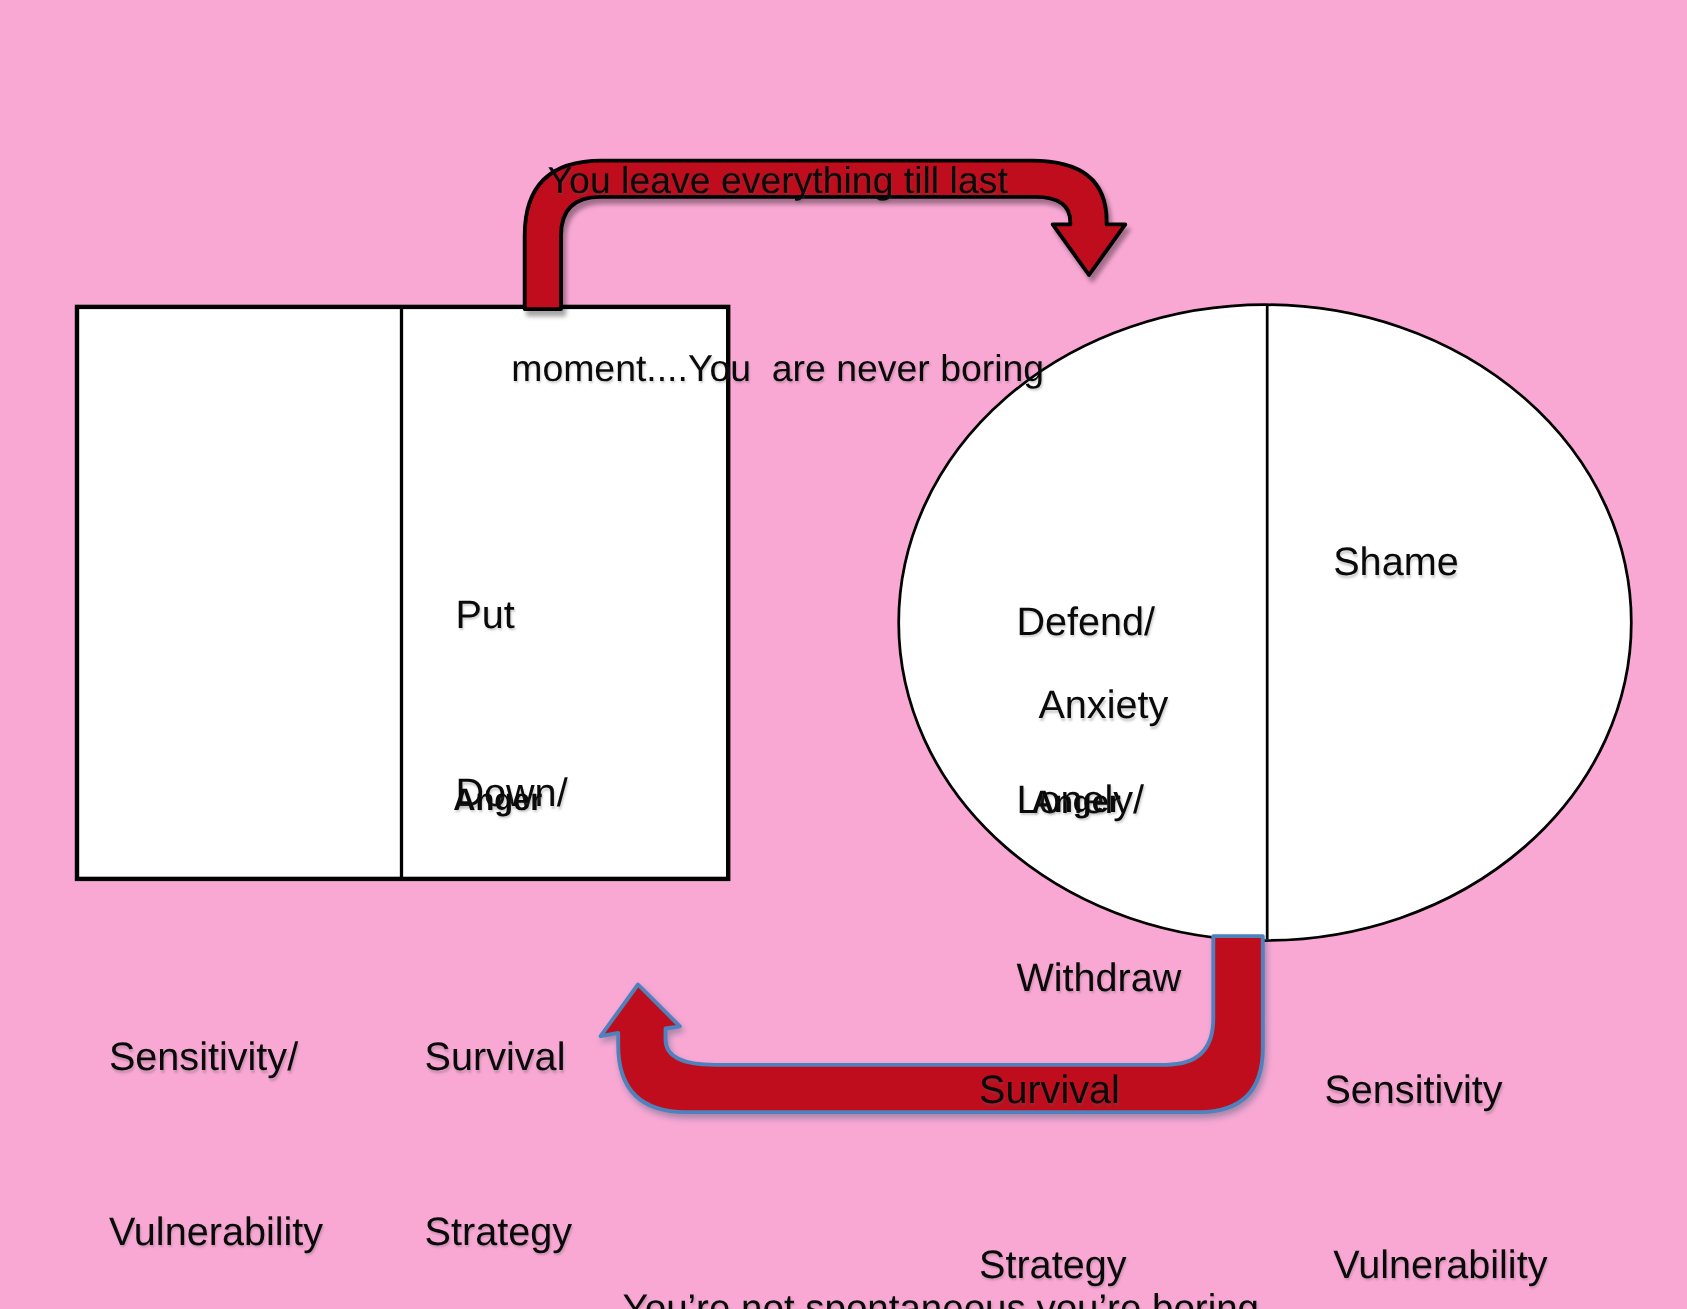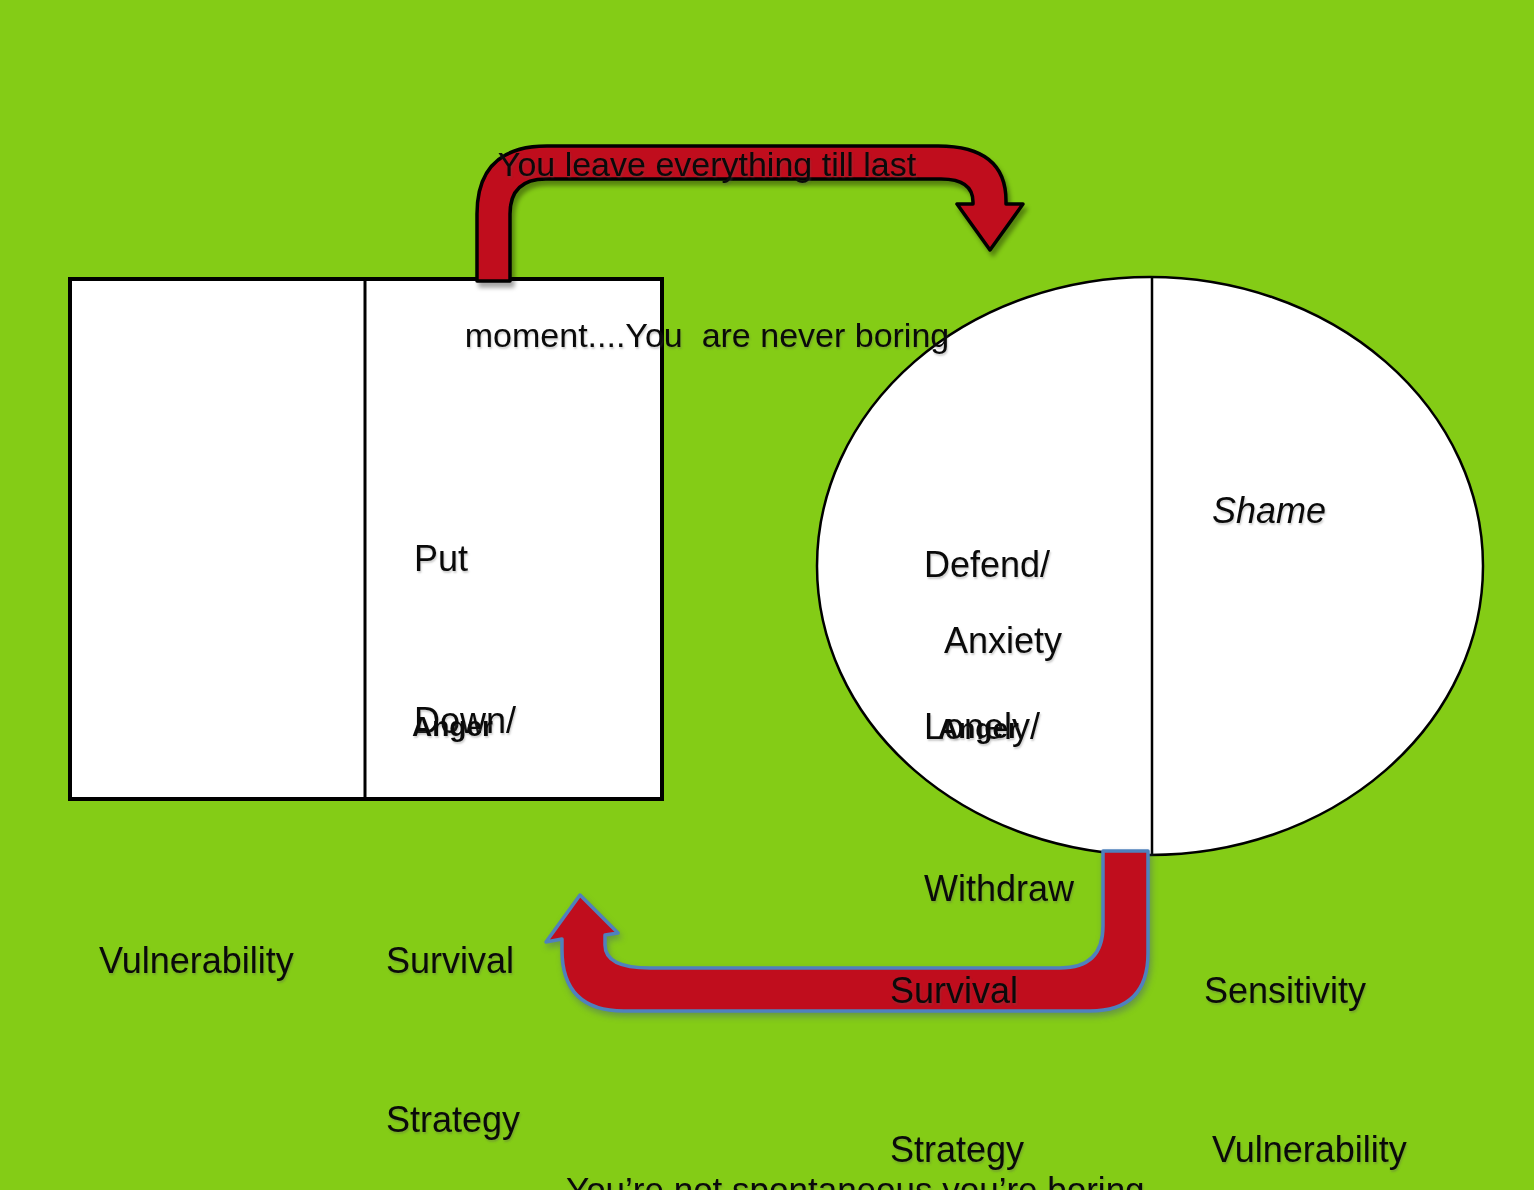--- a/index.html
+++ b/index.html
@@ -1,20 +1,20 @@
 <!DOCTYPE html>
 <html><head>
 <meta charset="utf-8">
 <style>
   html, body { margin: 0; padding: 0; background: #ffffff; }
   .page {
     position: relative;
     width: 1534px;
     height: 1190px;
-    background: #84cc16;
+    background: #f9a8d4;
     overflow: hidden;
     font-family: "Liberation Sans", sans-serif;
     color: #0a0a0a;
   }
   .layer { position: absolute; left: 0; top: 0; }
   .dtext {
     position: absolute;
     font-size: 36px;
     line-height: 54px;
     white-space: pre;
@@ -33,21 +33,21 @@
   
   .top-annotation    { left: 347px; top: 22px;  width: 720px; }
   .sad-text          { left: 88px;  top: 443px; }
   .putdown-text      { left: 414px; top: 424px; }
   .anger-box         { left: 412px; top: 700px; }
   .label-sens-box    { left: 99px;  top: 828px; line-height: 53px; }
   .label-surv-box    { left: 386px; top: 828px; line-height: 53px; }
   .defend-text       { left: 924px; top: 430px; }
   .anxiety-text      { left: 944px; top: 614px; }
   .anger-circle      { left: 938px; top: 702px; }
-  .shame-text        { left: 1212px; top: 484px; font-style: italic; }
+  .shame-text        { left: 1212px; top: 484px; }
   .label-surv-circle { left: 890px;  top: 858px; line-height: 53px; }
   .label-sens-circle { left: 1204px; top: 858px; line-height: 53px; }
   .label-sens-circle .indent2 { padding-left: 8px; }
   .bottom-annotation { left: 566px; top: 1050px; font-size: 35px; line-height: 56px; }
 </style>
 </head>
 <body>
 
 <div class="page">
 
@@ -74,20 +74,21 @@
     <span>moment....You  are never boring</span>
   </div>
 
   <div class="dtext putdown-text">
     <span>Put</span>
     <span>Down/</span>
   </div>
   <div class="dtext bold-emotion anger-box">Anger</div>
 
   <div class="dtext label-sens-box">
+    <span>Sensitivity/</span>
     <span>Vulnerability</span>
   </div>
   <div class="dtext label-surv-box">
     <span>Survival</span>
     <span>Strategy</span>
   </div>
 
   <div class="dtext defend-text">
     <span>Defend/</span>
     <span>Lonely/</span>

